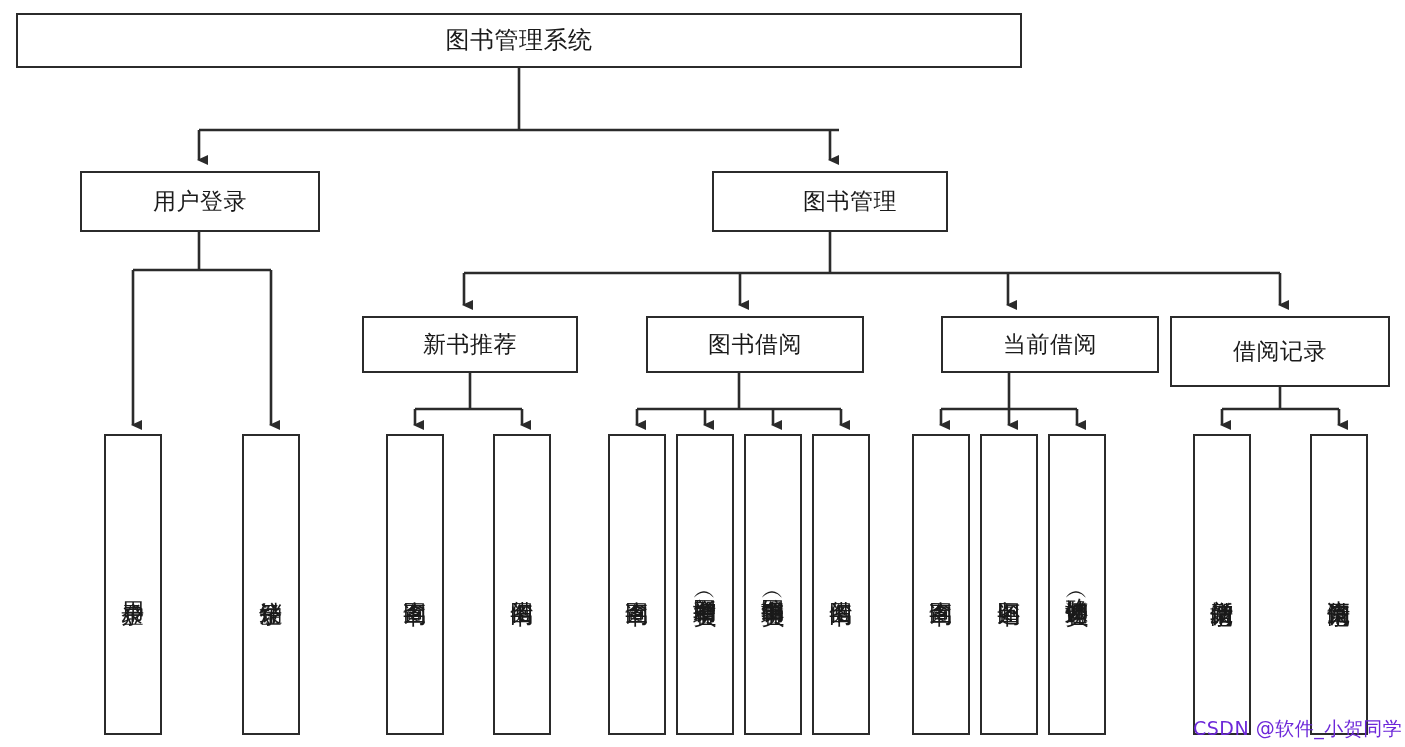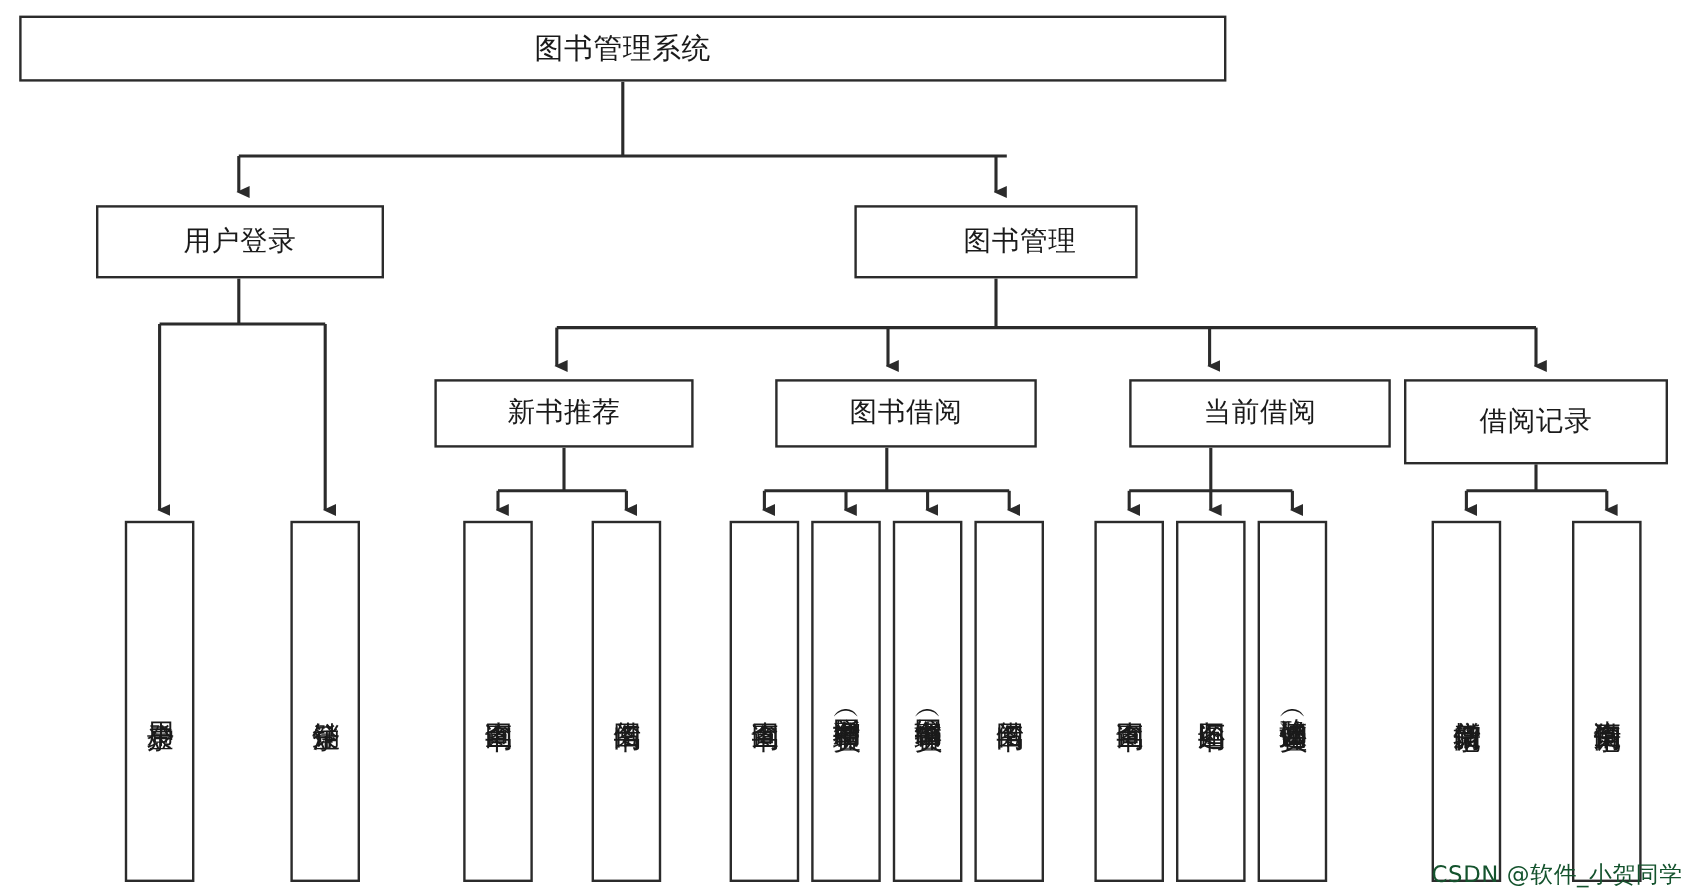--- a/index.html
+++ b/index.html
@@ -51,21 +51,21 @@
     line-height: 1.06;
     letter-spacing: 1px;
     max-height: 100%;
   }
   .node.root .label {
     font-size: 24px;
   }
   .watermark {
     position: absolute;
     font-size: 19px;
-    color: #14532d;
+    color: #6d28d9;
     white-space: nowrap;
     letter-spacing: 0.5px;
   }
 </style>
 </head>
 <body>
 
 <div id="canvas">
 
   <svg id="wires" viewBox="0 0 1405 747" xmlns="http://www.w3.org/2000/svg">

